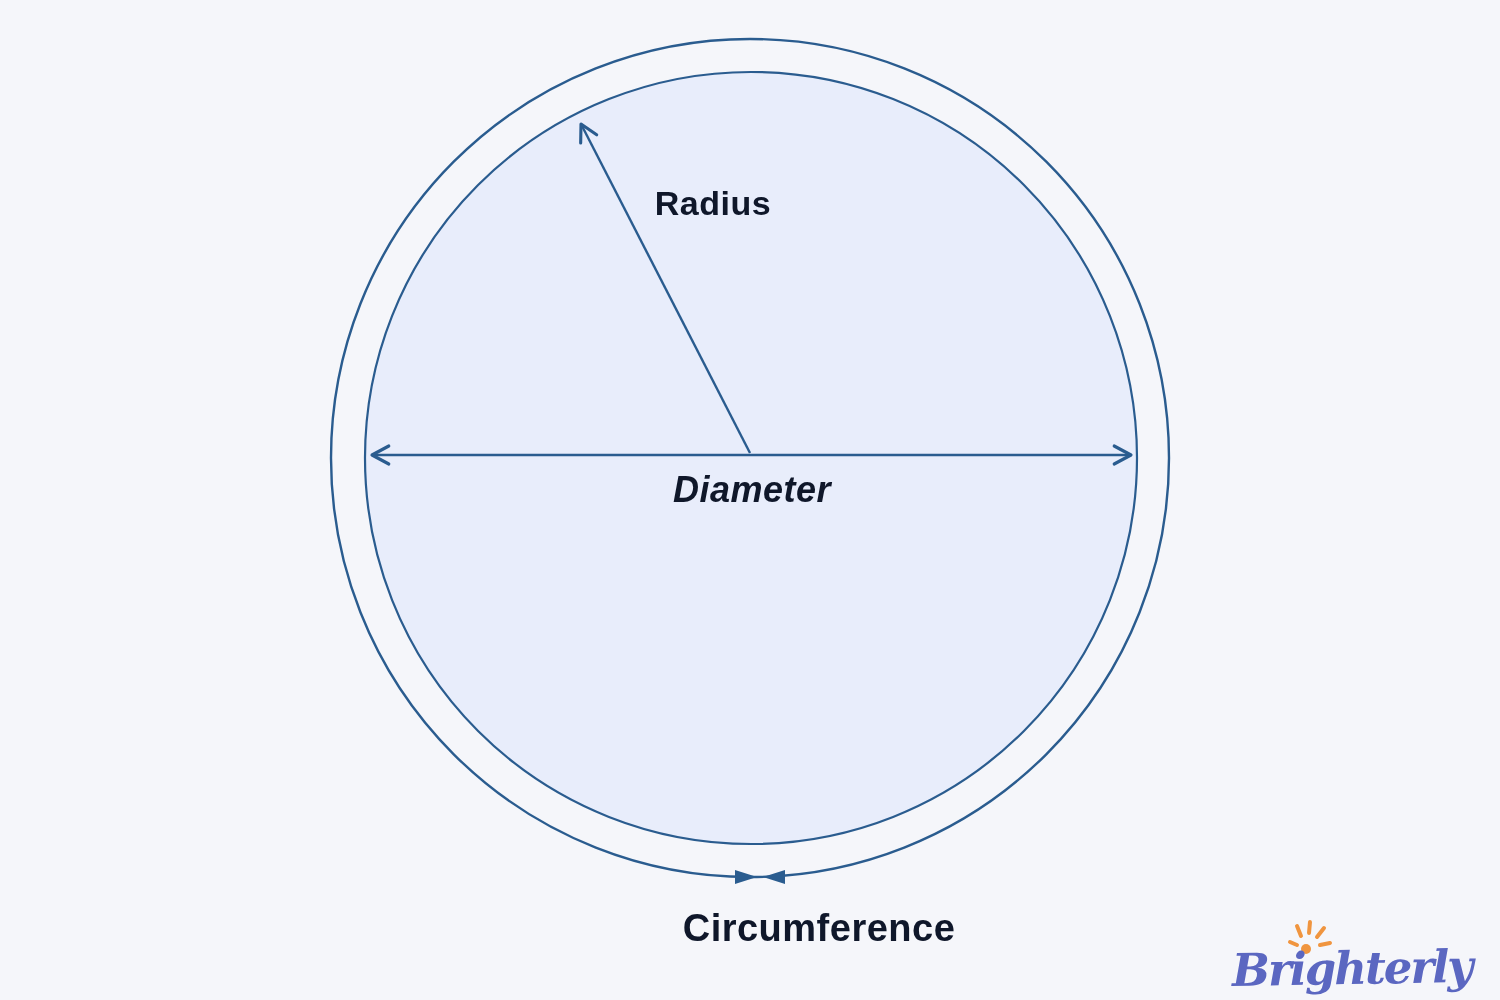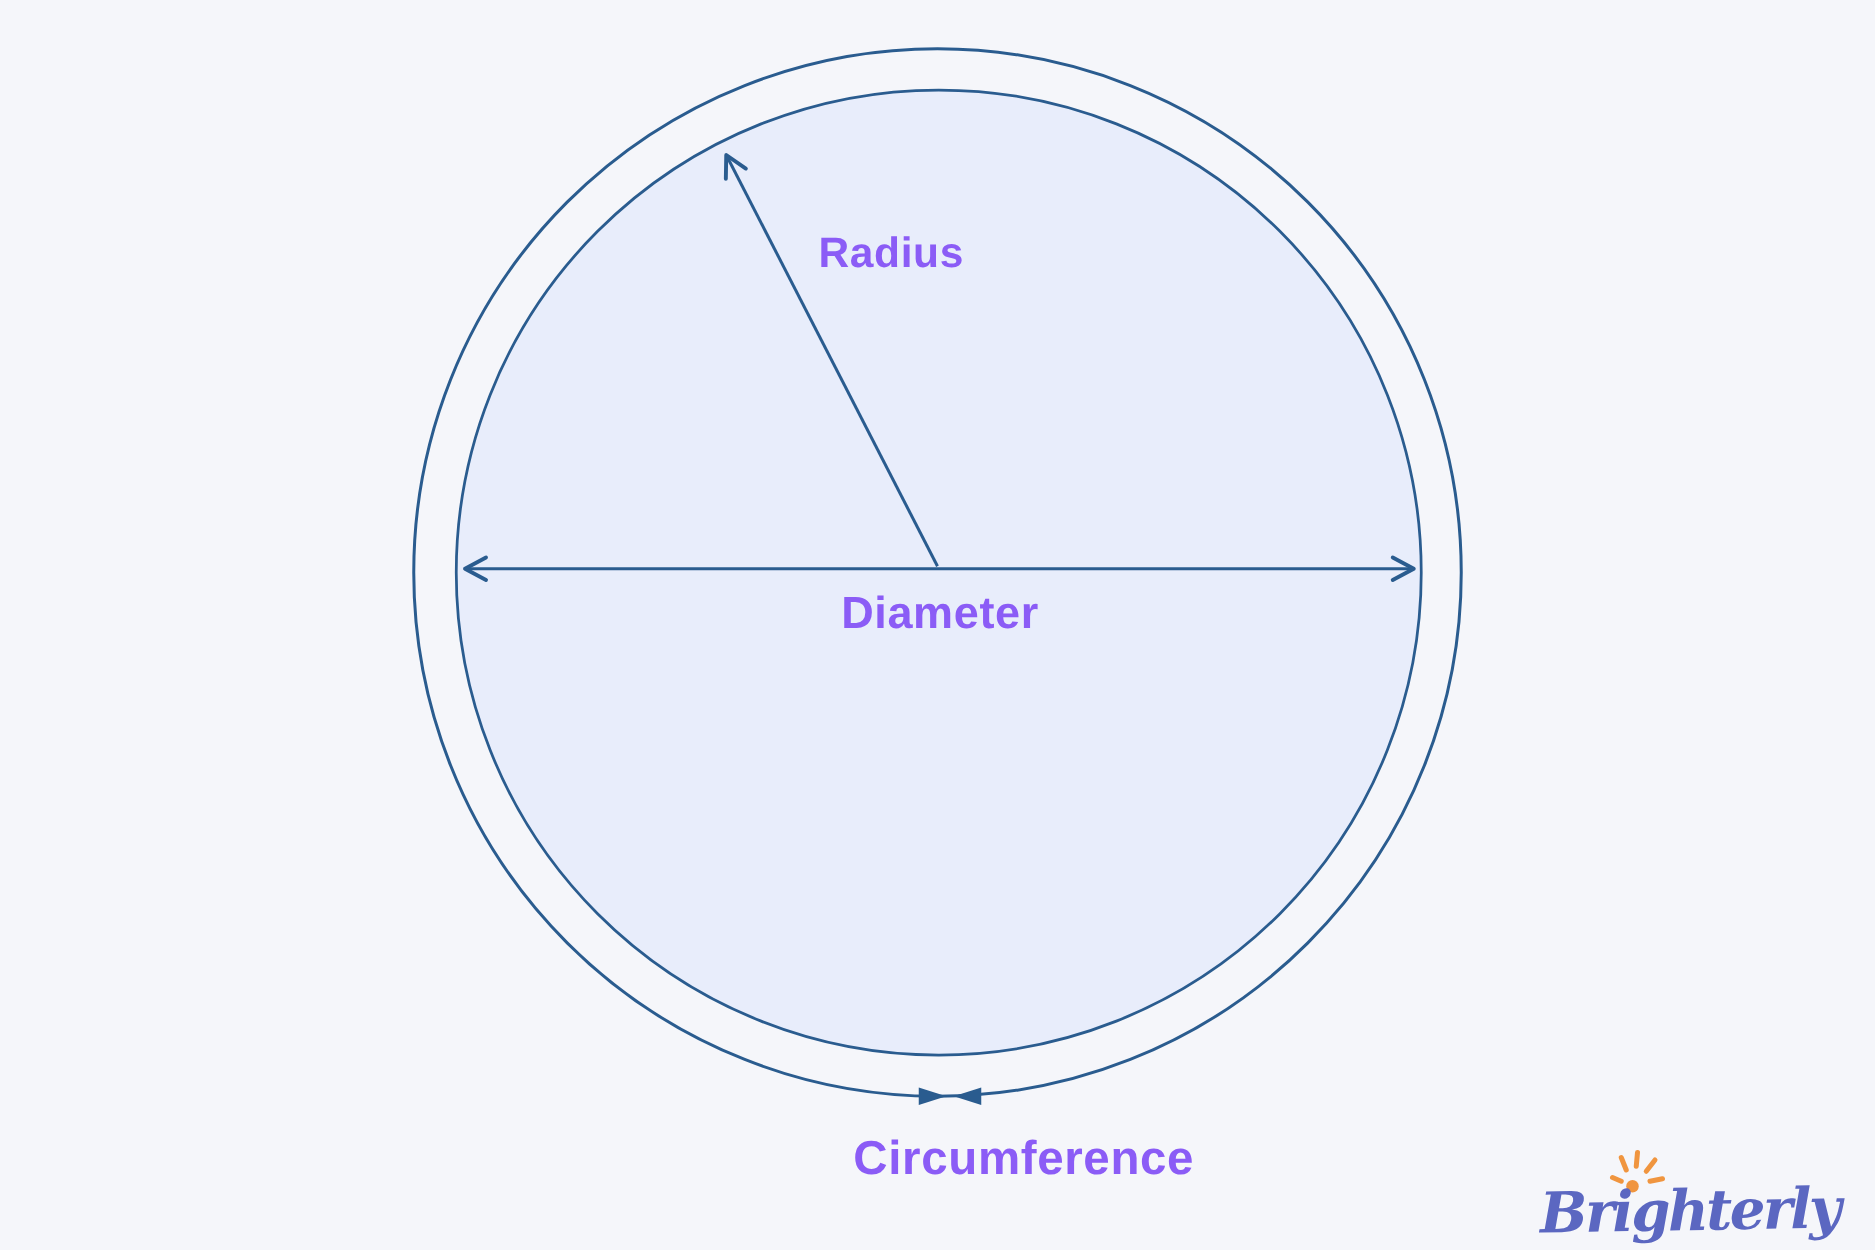--- a/index.html
+++ b/index.html
@@ -45,28 +45,28 @@
     stroke-linecap: round;
     stroke-linejoin: round;
   }
   .bowtie {
     fill: #2A5C8F;
     stroke: none;
   }
   .label {
     position: absolute;
     transform: translate(-50%, -50%);
-    color: #8b5cf6;
+    color: #0f172a;
     font-weight: 700;
     font-size: 36px;
     letter-spacing: 0.5px;
     white-space: nowrap;
   }
   .label-radius        { left: 713px; top: 203px; font-size: 34px; }
-  .label-diameter      { left: 752px; top: 490px; }
+  .label-diameter      { left: 752px; top: 490px; font-style: italic; }
   .label-circumference { left: 819px; top: 928px; font-size: 38px; }
   .logo {
     position: absolute;
     left: 1232px;
     top: 920px;
     width: 240px;
     height: 100px;
   }
   .logo-text {
     position: absolute;

